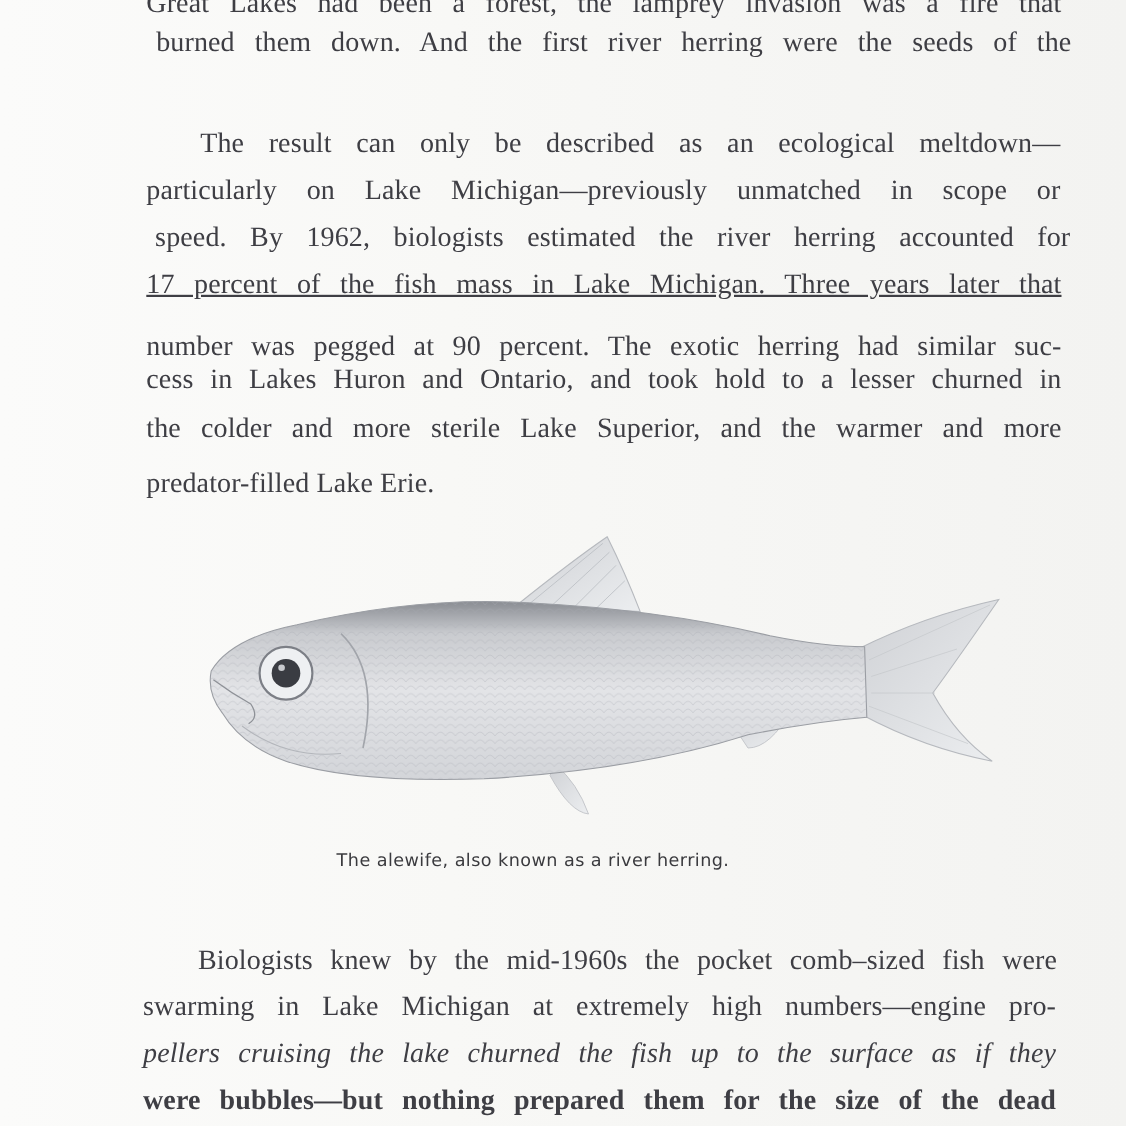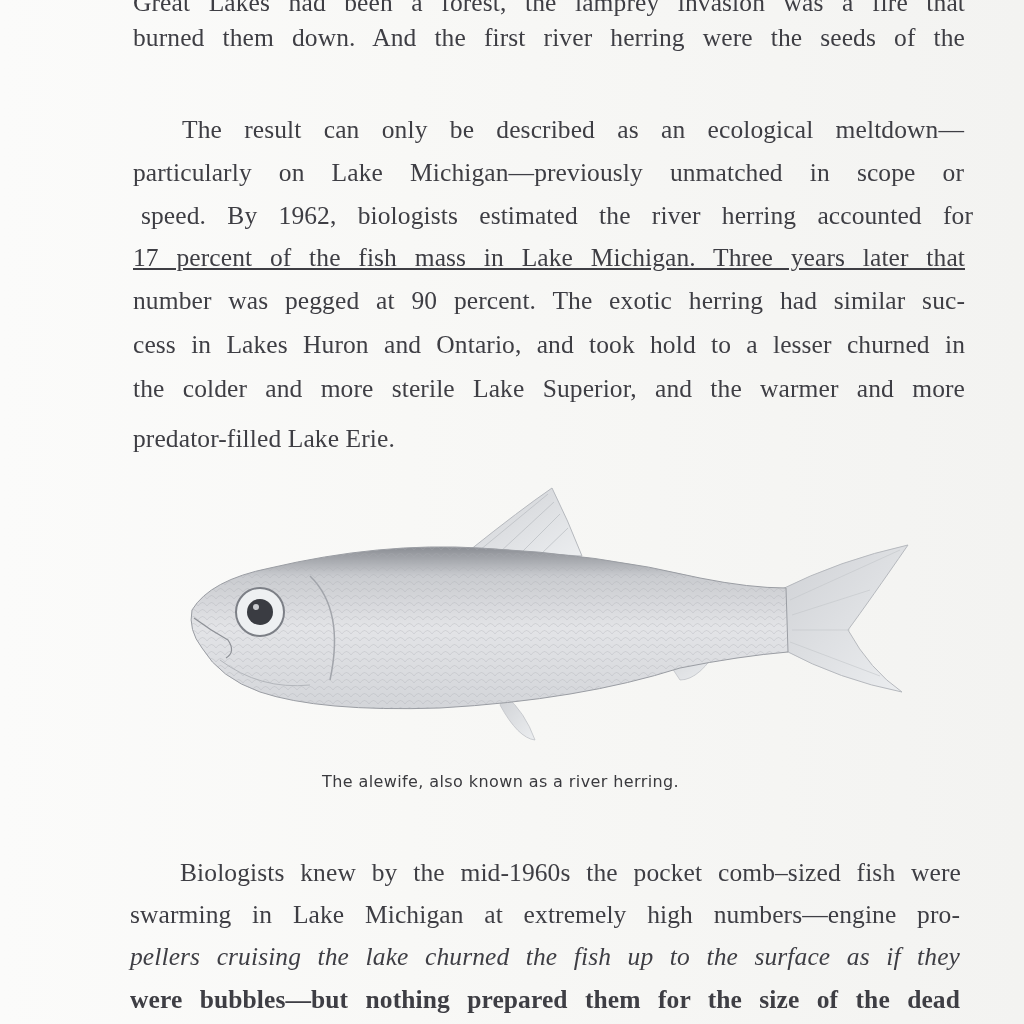--- a/index.html
+++ b/index.html
@@ -17,40 +17,40 @@
   .line {
     position: absolute;
     font-size: 25.5px;
     white-space: nowrap;
     line-height: 30px;
     letter-spacing: 0.1px;
   }
   .justify { text-align: justify; text-align-last: justify; }
   .caption {
     position: absolute;
-    left: 322px; top: 772px;
+    left: 306px; top: 772px;
     font-family: "DejaVu Sans", "Liberation Sans", sans-serif;
     font-size: 16px; color: #3a3a3e; letter-spacing: 0.4px;
     white-space: nowrap;
   }
   .fish { position: absolute; left: 180px; top: 480px; width: 740px; height: 270px; }
 </style>
 </head>
 <body>
 
 <div class="page">
 
   <div class="line justify" style="left:133px; width:832px; top:-12px;">Great Lakes had been a forest, the lamprey invasion was a fire that</div>
-  <div class="line justify" style="left:133px; width:832px; top:23px;">burned them down. And the first river herring were the seeds of the</div>
+  <div class="line justify" style="left:142px; width:832px; top:23px;">burned them down. And the first river herring were the seeds of the</div>
 
   <div class="line justify" style="left:182px; width:782px; top:115px;">The result can only be described as an ecological meltdown—</div>
   <div class="line justify" style="left:133px; width:831px; top:158px;">particularly on Lake Michigan—previously unmatched in scope or</div>
   <div class="line justify" style="left:141px; width:832px; top:201px;">speed. By 1962, biologists estimated the river herring accounted for</div>
   <div class="line justify" style="left:133px; width:832px; top:243px;text-decoration:underline;">17 percent of the fish mass in Lake Michigan. Three years later that</div>
-  <div class="line justify" style="left:133px; width:832px; top:286px;">number was pegged at 90 percent. The exotic herring had similar suc-</div>
+  <div class="line justify" style="left:133px; width:832px; top:300px;">number was pegged at 90 percent. The exotic herring had similar suc-</div>
   <div class="line justify" style="left:133px; width:832px; top:330px;">cess in Lakes Huron and Ontario, and took hold to a lesser churned in</div>
   <div class="line justify" style="left:133px; width:832px; top:374px;">the colder and more sterile Lake Superior, and the warmer and more</div>
   <div class="line" style="left:133px; top:424px;">predator-filled Lake Erie.</div>
 
   <svg class="fish" viewBox="0 0 740 270">
     <defs>
       <linearGradient id="body" x1="0" y1="0" x2="0" y2="1">
         <stop offset="0" stop-color="#8a8d93"></stop>
         <stop offset="0.18" stop-color="#c9cbcf"></stop>
         <stop offset="0.5" stop-color="#e3e4e7"></stop>

